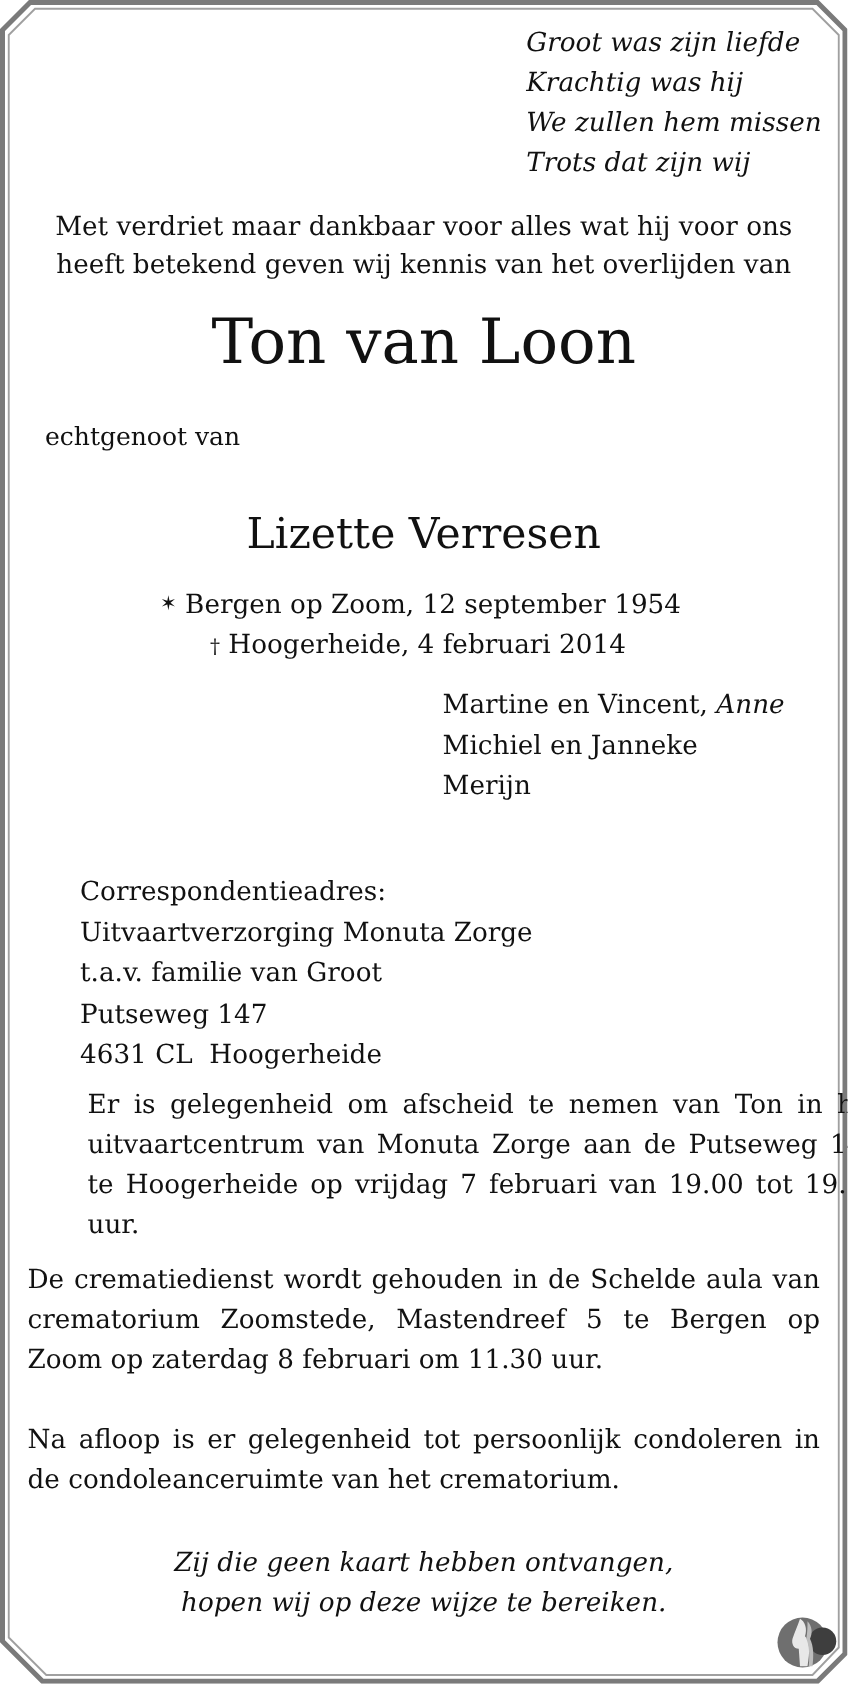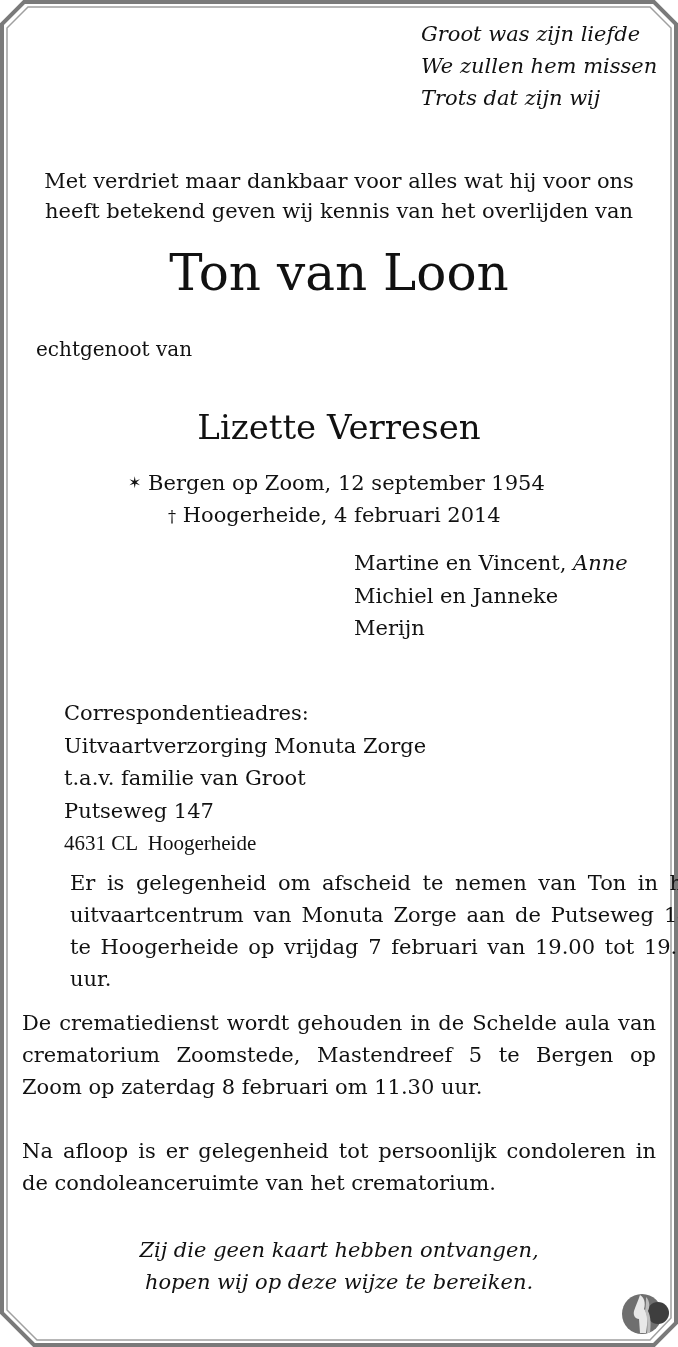--- a/index.html
+++ b/index.html
@@ -35,20 +35,21 @@
 
   <polygon points="24,2 654,2 676,24 676,1323 654,1345 34,1345 2,1313 2,24" fill="none" stroke="#7a7a7a" stroke-width="4"></polygon>
 
   <polygon points="28,7 650,7 671,28 671,1318 650,1340 37,1340 7,1310 7,28" fill="none" stroke="#a0a0a0" stroke-width="1.5"></polygon>
 </svg>
 
 <div class="content">
 
   <div class="abs poem">
     <div>Groot was zijn liefde</div>
+    <div>Krachtig was hij</div>
     <div>We zullen hem missen</div>
     <div>Trots dat zijn wij</div>
   </div>
 
   <div class="abs intro">
     <div>Met verdriet maar dankbaar voor alles wat hij voor ons</div>
     <div>heeft betekend geven wij kennis van het overlijden van</div>
   </div>
 
   <div class="abs name">Ton van Loon</div>
@@ -70,21 +71,21 @@
     <div><span style="white-space:pre;">Martine en Vincent, </span><span style="font-style:italic;">Anne</span></div>
     <div><span>Michiel en Janneke</span></div>
     <div><span>Merijn</span></div>
   </div>
 
   <div class="abs address">
     <div>Correspondentieadres:</div>
     <div>Uitvaartverzorging Monuta Zorge</div>
     <div>t.a.v. familie van Groot</div>
     <div>Putseweg 147</div>
-    <div style="white-space:pre;font-family:Liberation Serif, serif;">4631 CL  Hoogerheide</div>
+    <div style="white-space:pre;">4631 CL  Hoogerheide</div>
   </div>
 
   <div class="abs para p1">Er is gelegenheid om afscheid te nemen van Ton in het uitvaartcentrum van Monuta Zorge aan de Putseweg 147 te Hoogerheide op vrijdag 7 februari van 19.00 tot 19.30 uur.</div>
   <div class="abs para p2">De crematiedienst wordt gehouden in de Schelde aula van crematorium Zoomstede, Mastendreef 5 te Bergen op Zoom op zaterdag 8 februari om 11.30 uur.</div>
   <div class="abs para p3">Na afloop is er gelegenheid tot persoonlijk condoleren in de condoleanceruimte van het crematorium.</div>
 
   <div class="abs closing">
     <div>Zij die geen kaart hebben ontvangen,</div>
     <div>hopen wij op deze wijze te bereiken.</div>
   </div>

